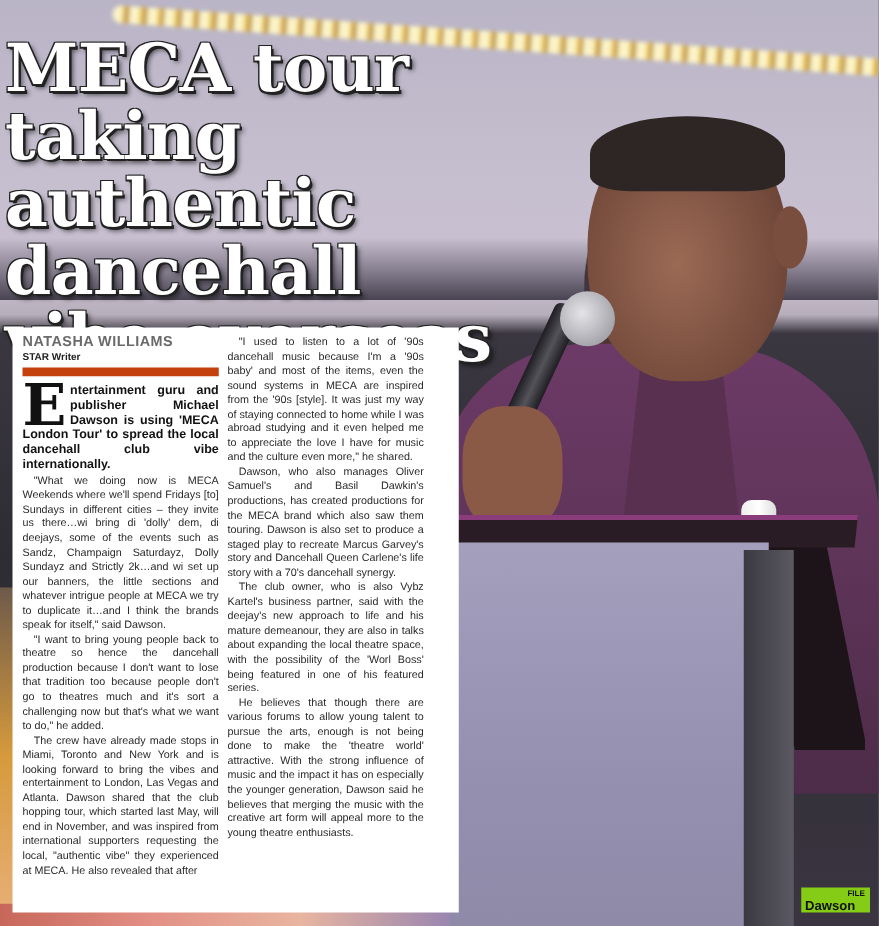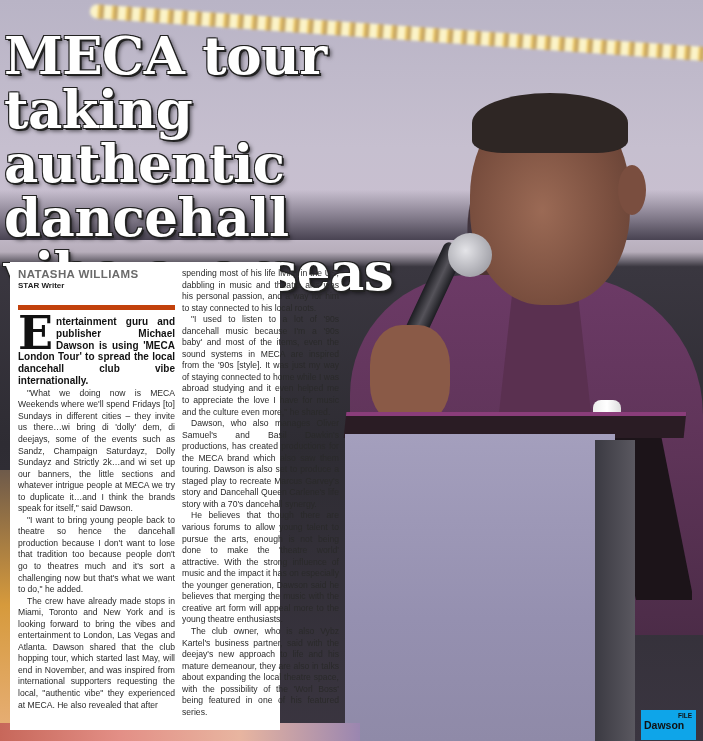--- a/index.html
+++ b/index.html
@@ -33,33 +33,33 @@
   .podium-wing { position: absolute; left: 612px; top: 430px; width: 80px; height: 170px; background: #1c1419; clip-path: polygon(0 0, 60% 0, 100% 95%, 100% 100%, 30% 100%, 0 40%); }
   .bottle { position: absolute; left: 593px; top: 400px; width: 28px; height: 46px; background: linear-gradient(90deg, #eee, #fff, #ddd); border-radius: 8px 8px 2px 2px; }
   .floor-glow { position: absolute; left: 0; bottom: 0; width: 360px; height: 18px; background: linear-gradient(90deg, #c7675a, #e38f86, #e8b5a0, #9a86b0); }
   .left-glow { position: absolute; left: 0; top: 470px; width: 14px; height: 270px; background: linear-gradient(180deg, #6e5a4a, #d69a3c, #e8b07a); }
 
   .headline { position: absolute; left: 4px; top: 28px; margin: 0; width: 460px;
     font-family: "DejaVu Serif", serif; font-weight: 700; font-size: 53px; line-height: 54px; color: #ffffff; letter-spacing: -0.5px;
     text-shadow: 2px 2px 0 #222, -1px -1px 0 #222, 1px -1px 0 #222, -1px 1px 0 #222, 3px 3px 4px rgba(0,0,0,0.6); }
   .headline span { display: block; }
 
-  .textbox { position: absolute; left: 10px; top: 262px; width: 270px; height: 468px; background: #ffffff; box-sizing: border-box; padding: 6px 8px 0 8px; }
+  .textbox { position: absolute; left: 10px; top: 262px; width: 357px; height: 468px; background: #ffffff; box-sizing: border-box; padding: 6px 8px 0 8px; }
   .col { position: absolute; top: 6px; width: 157px; font-family: "Liberation Sans", sans-serif; font-size: 8.6px; line-height: 11.55px; color: #2a2a2a; text-align: justify; }
   .col1 { left: 8px; }
   .col2 { left: 172px; }
   .byline { font-size: 11.5px; font-weight: bold; color: #6a6a6a; letter-spacing: 0.4px; margin: 0; line-height: 13px; }
-  .role { font-size: 8px; font-weight: bold; color: #222; margin: 0 0 3px 0; padding-bottom: 14px; border-bottom: 5px solid #c2410c; line-height: 10px; }
+  .role { font-size: 8px; font-weight: bold; color: #222; margin: 0 0 3px 0; padding-bottom: 3px; border-bottom: 7px solid #c2410c; line-height: 10px; }
   .lede { font-weight: bold; font-size: 10px; line-height: 11.8px; color: #111; margin: 6px 0 1px 0; }
   .dropcap { float: left; font-family: "DejaVu Serif", serif; font-weight: 900; font-size: 46px; line-height: 34px; margin: 0 3px 0 0; color: #111; }
   .col p { margin: 0; text-indent: 9px; }
   .col p.noindent { text-indent: 0; }
   .bold { font-weight: bold; color: #111; }
 
-  .caption { position: absolute; left: 641px; top: 710px; width: 55px; height: 30px; background: #0ea5e9; }
+  .caption { position: absolute; left: 641px; top: 710px; width: 55px; height: 20px; background: #84cc16; }
   .caption-file { position: absolute; right: 4px; top: 2px; font-size: 6.5px; font-weight: bold; color: #111; }
   .caption-name { position: absolute; left: 3px; top: 9px; font-size: 10.5px; font-weight: bold; color: #111; }
 </style>
 </head>
 <body>
 
 <div class="photo">
   <div class="lights">
       <div class="light-strip"></div>
     </div>
@@ -95,24 +95,23 @@
     <p class="byline noindent">NATASHA WILLIAMS</p>
     <p class="role noindent">STAR Writer</p>
     <div class="lede">
       <span class="dropcap">E</span><span>ntertainment guru and publisher Michael Dawson is using 'MECA London Tour' to spread the local dancehall club vibe internationally.</span>
     </div>
     <p>"What we doing now is MECA Weekends where we'll spend Fridays [to] Sundays in different cities – they invite us there…wi bring di 'dolly' dem, di deejays, some of the events such as Sandz, Champaign Saturdayz, Dolly Sundayz and Strictly 2k…and wi set up our banners, the little sections and whatever intrigue people at MECA we try to duplicate it…and I think the brands speak for itself," said Dawson.</p>
     <p>"I want to bring young people back to theatre so hence the dancehall production because I don't want to lose that tradition too because people don't go to theatres much and it's sort a challenging now but that's what we want to do," he added.</p>
     <p>The crew have already made stops in Miami, Toronto and New York and is looking forward to bring the vibes and entertainment to London, Las Vegas and Atlanta. Dawson shared that the club hopping tour, which started last May, will end in November, and was inspired from international supporters requesting the local, "authentic vibe" they experienced at MECA. He also revealed that after</p>
   </div>
   <div class="col col2">
-    <p class="noindent">spending most of his life living in the US, dabbling in music and theatre arts was his personal passion, and a way for him to stay connected to his local roots.</p>
     <p>"I used to listen to a lot of '90s dancehall music because I'm a '90s baby' and most of the items, even the sound systems in MECA are inspired from the '90s [style]. It was just my way of staying connected to home while I was abroad studying and it even helped me to appreciate the love I have for music and the culture even more," he shared.</p>
     <p>Dawson, who also manages Oliver Samuel's and Basil Dawkin's productions, has created productions for the MECA brand which also saw them touring. Dawson is also set to produce a staged play to recreate Marcus Garvey's story and Dancehall Queen Carlene's life story with a 70's dancehall synergy.</p>
+    <p>The club owner, who is also Vybz Kartel's business partner, said with the deejay's new approach to life and his mature demeanour, they are also in talks about expanding the local theatre space, with the possibility of the 'Worl Boss' being featured in one of his featured series.</p>
     <p>He believes that though there are various forums to allow young talent to pursue the arts, enough is not being done to make the 'theatre world' attractive. With the strong influence of music and the impact it has on especially the younger generation, Dawson said he believes that merging the music with the creative art form will appeal more to the young theatre enthusiasts.</p>
-    <p>The club owner, who is also Vybz Kartel's business partner, said with the deejay's new approach to life and his mature demeanour, they are also in talks about expanding the local theatre space, with the possibility of the 'Worl Boss' being featured in one of his featured series.</p>
   </div>
 </div>
 
 <div class="caption">
   <span class="caption-file">FILE</span>
   <span class="caption-name">Dawson</span>
 </div>
 
 </body></html>

